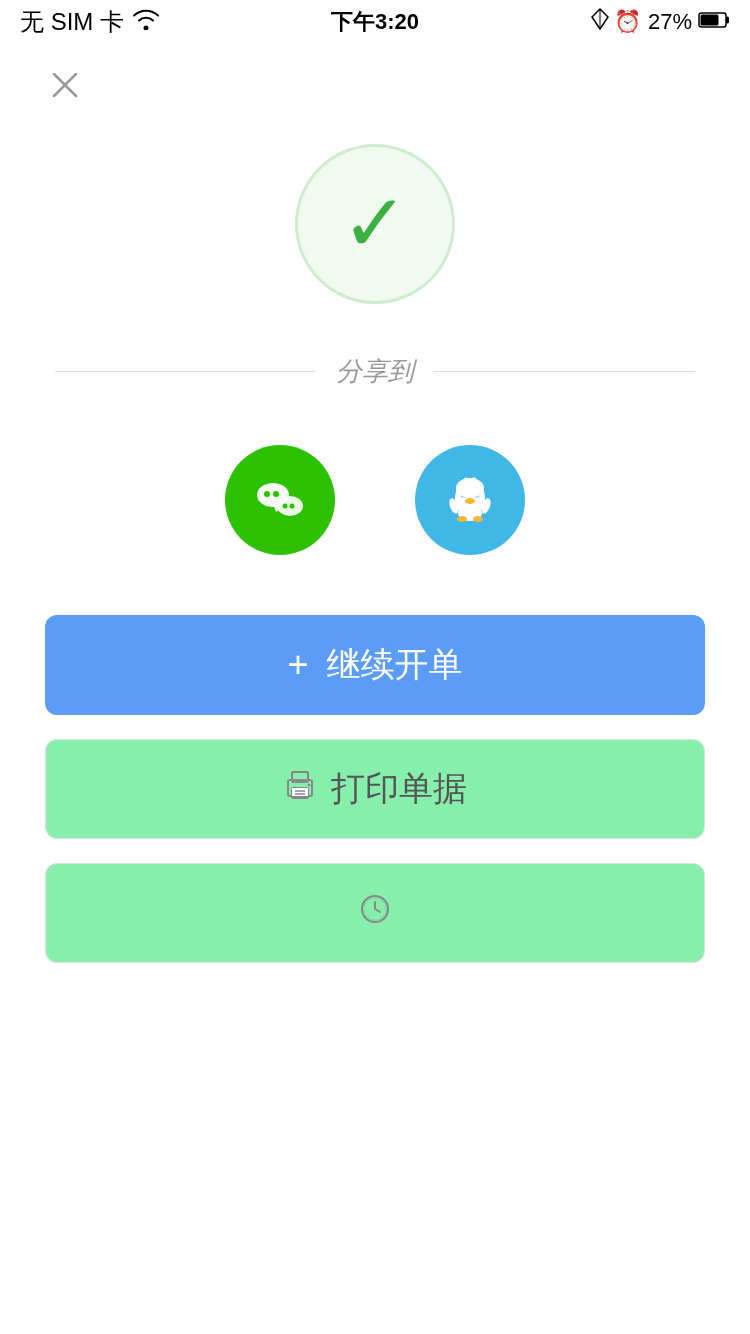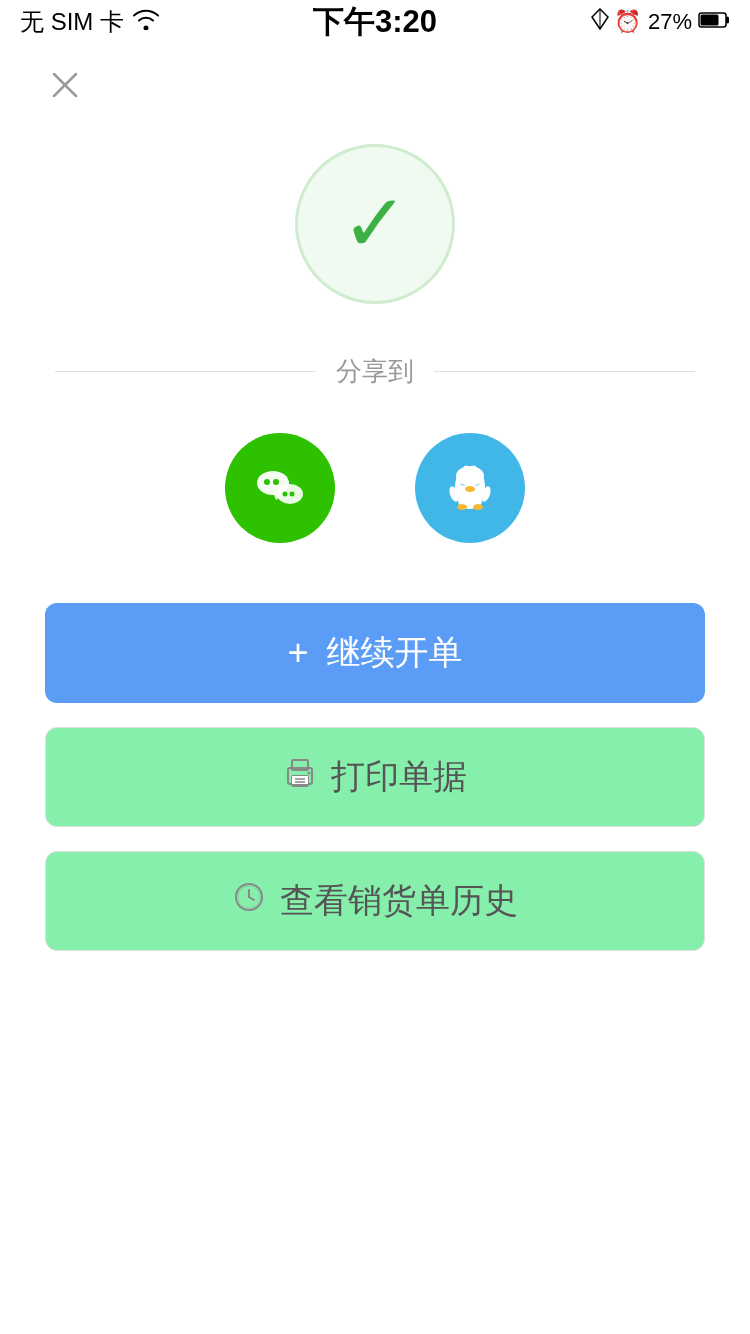--- a/index.html
+++ b/index.html
@@ -25,21 +25,21 @@
     }
     .status-left {
       display: flex;
       align-items: center;
       gap: 8px;
       font-size: 24px;
       font-weight: 500;
       color: #000;
     }
     .status-center {
-      font-size: 31px;
+      font-size: 22px;
       font-weight: 600;
       color: #000;
       position: absolute;
       left: 50%;
       transform: translateX(-50%);
     }
     .status-right {
       display: flex;
       align-items: center;
       gap: 6px;
@@ -106,22 +106,23 @@
       width: 100%;
       display: flex;
       flex-direction: column;
       align-items: center;
       margin-bottom: 60px;
     }
     .share-label-row {
       display: flex;
       align-items: center;
       width: 640px;
-      margin-bottom: 44px;
+      margin-bottom: 56px;
       gap: 0;
+      font-style: italic;
     }
     .share-divider {
       flex: 1;
       height: 1px;
       background: #e0e0e0;
     }
     .share-label {
       font-size: 26px;
       color: #999;
       padding: 0 20px;
@@ -316,17 +317,16 @@
 
     <button class="action-btn action-btn-secondary">
       <span class="btn-icon">
         <svg width="34" height="34" viewBox="0 0 34 34" fill="none">
           <circle cx="17" cy="17" r="13" stroke="#888" stroke-width="2" fill="none"></circle>
           <circle cx="17" cy="17" r="11" stroke="#888" stroke-width="1" fill="none" opacity="0.3"></circle>
           <line x1="17" y1="10" x2="17" y2="17" stroke="#888" stroke-width="2" stroke-linecap="round"></line>
           <line x1="17" y1="17" x2="22" y2="20" stroke="#888" stroke-width="2" stroke-linecap="round"></line>
         </svg>
       </span>
-      <span>查看销货单历史</span>
     </button>
 
   </div>
 </div>
 
 </body></html>

